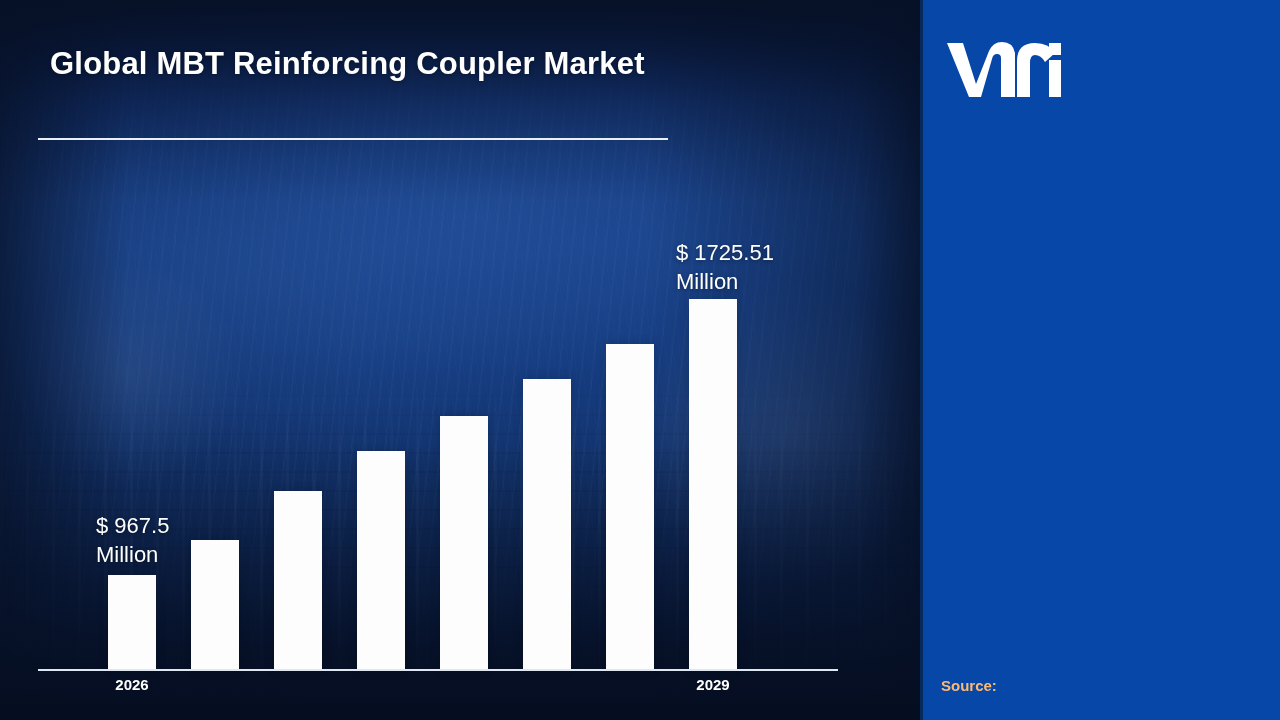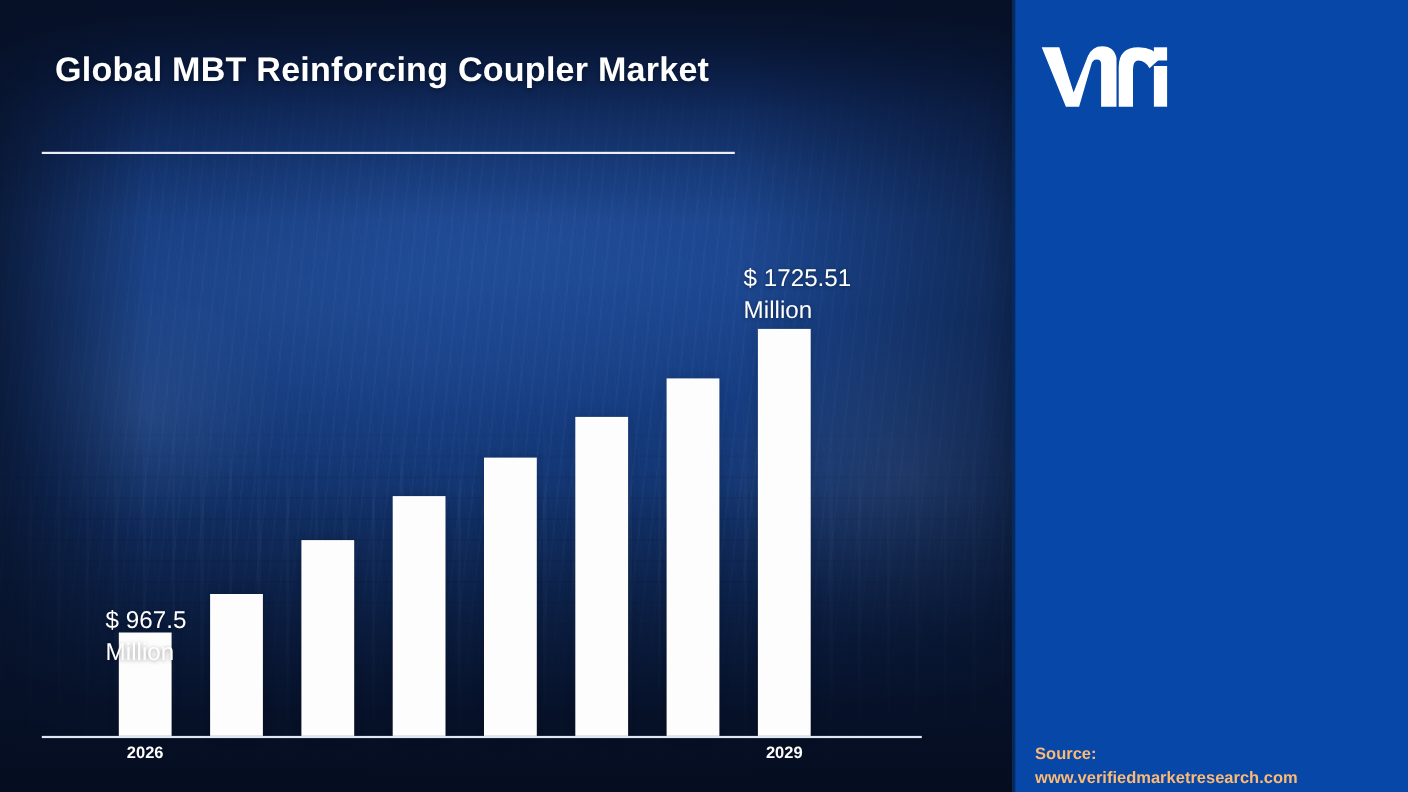--- a/index.html
+++ b/index.html
@@ -16,21 +16,20 @@
     background: #102a55;
   }
 
   
   #left-panel {
     position: absolute;
     left: 0; top: 0;
     width: 920px; height: 720px;
     overflow: hidden;
     background: #a16207;
-    padding-left: 40px;
   }
   
   .photo-layer { position: absolute; inset: 0; }
   .photo-base {
     background:
       linear-gradient(180deg,
         #0d1f3f 0%,
         #12306a 9%,
         #1b4a92 22%,
         #1f55a3 34%,
@@ -137,21 +136,21 @@
   }
   .value-callout {
     position: absolute;
     color: #ffffff;
     font-size: 22px;
     font-weight: normal;
     line-height: 1.32;
     white-space: pre-line;
     text-shadow: 0 1px 4px rgba(0,0,0,.40);
   }
-  #callout-first { left: 96px; top: 511px; margin-top: 38px; }
+  #callout-first { left: 96px; top: 511px; }
   #callout-last  { left: 676px; top: 238px; }
 
   
   #right-panel {
     position: absolute;
     left: 920px; top: 0;
     width: 360px; height: 720px;
     background: #0747a8;
     border-left: 3px solid #072a5c;
   }
@@ -266,17 +265,16 @@
           <path d="M72 60 L72 24 Q72 6 90 6 Q104 6 110 16 L100 25 Q96 18 90 18 Q85 18 85 26 L85 60 Z" fill="#ffffff"></path>
           <rect x="104" y="23" width="12" height="37" fill="#ffffff"></rect>
           <rect x="104" y="6" width="12" height="12" fill="#ffffff"></rect>
         </svg>
       </span>
     </div>
 
 
     <div id="source-block">
       <div>Source:</div>
-      <div>www.verifiedmarketresearch.com</div>
     </div>
 
   </div>
 </div>
 
 </body></html>

